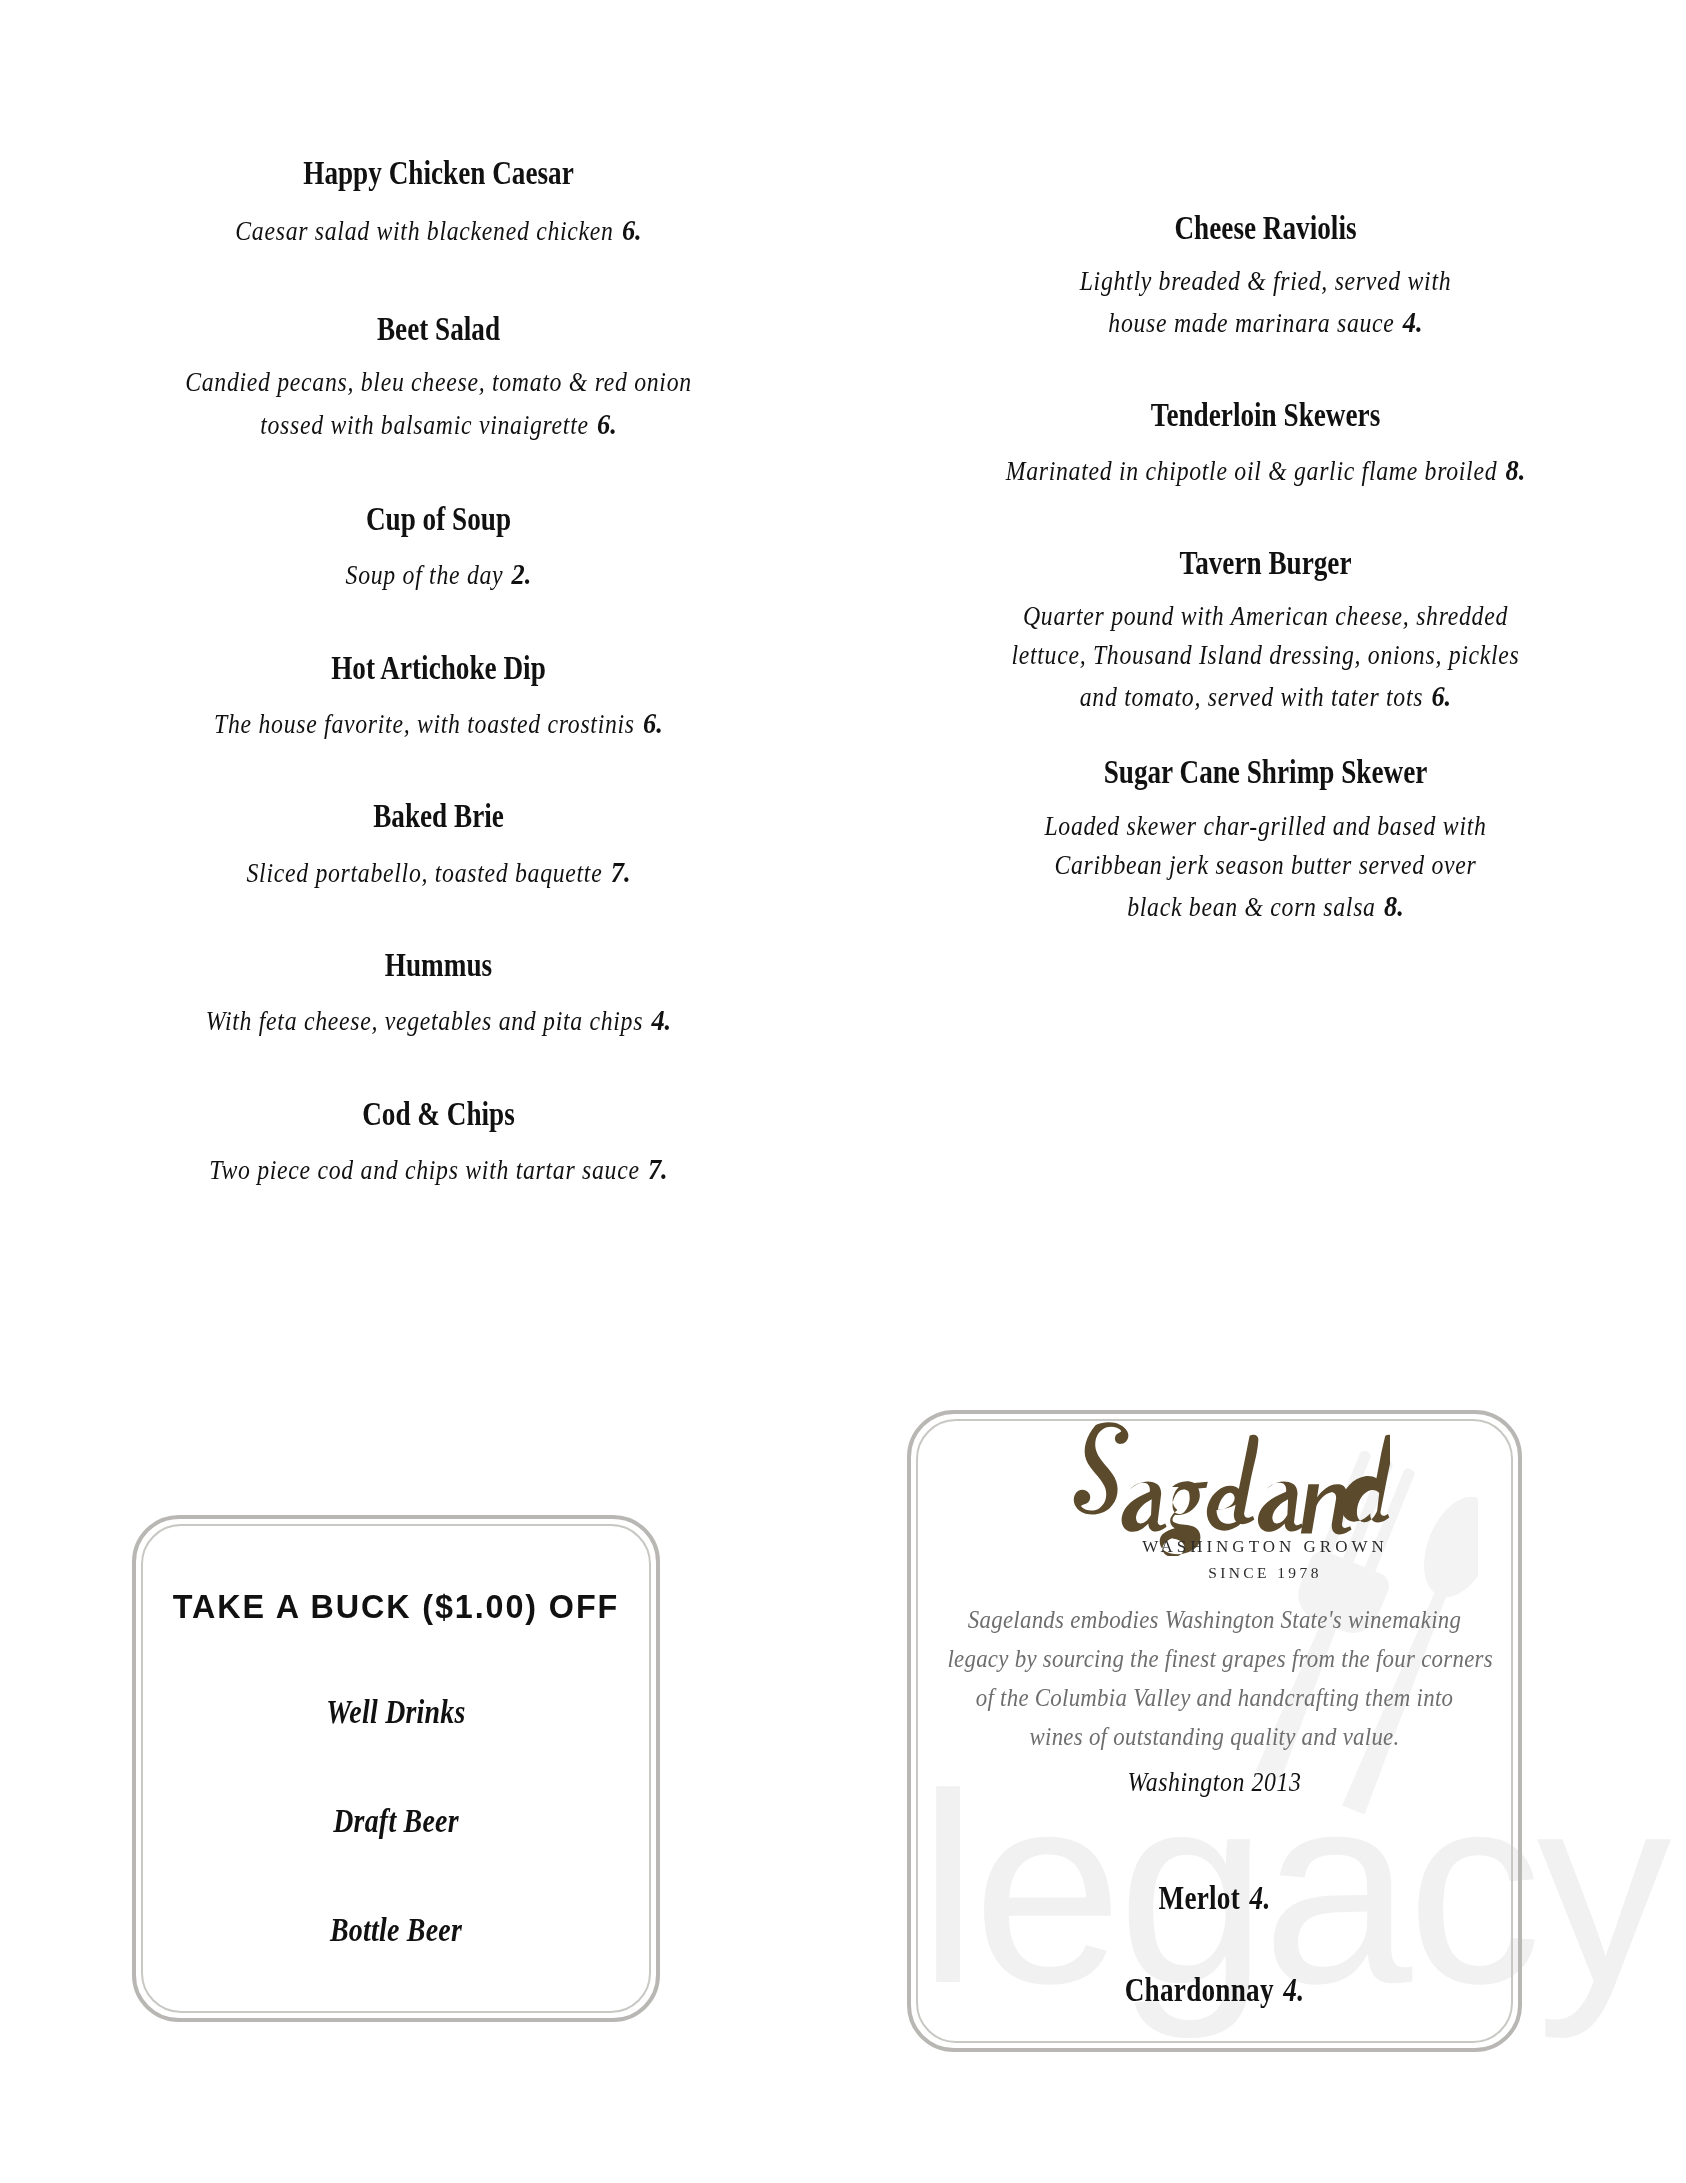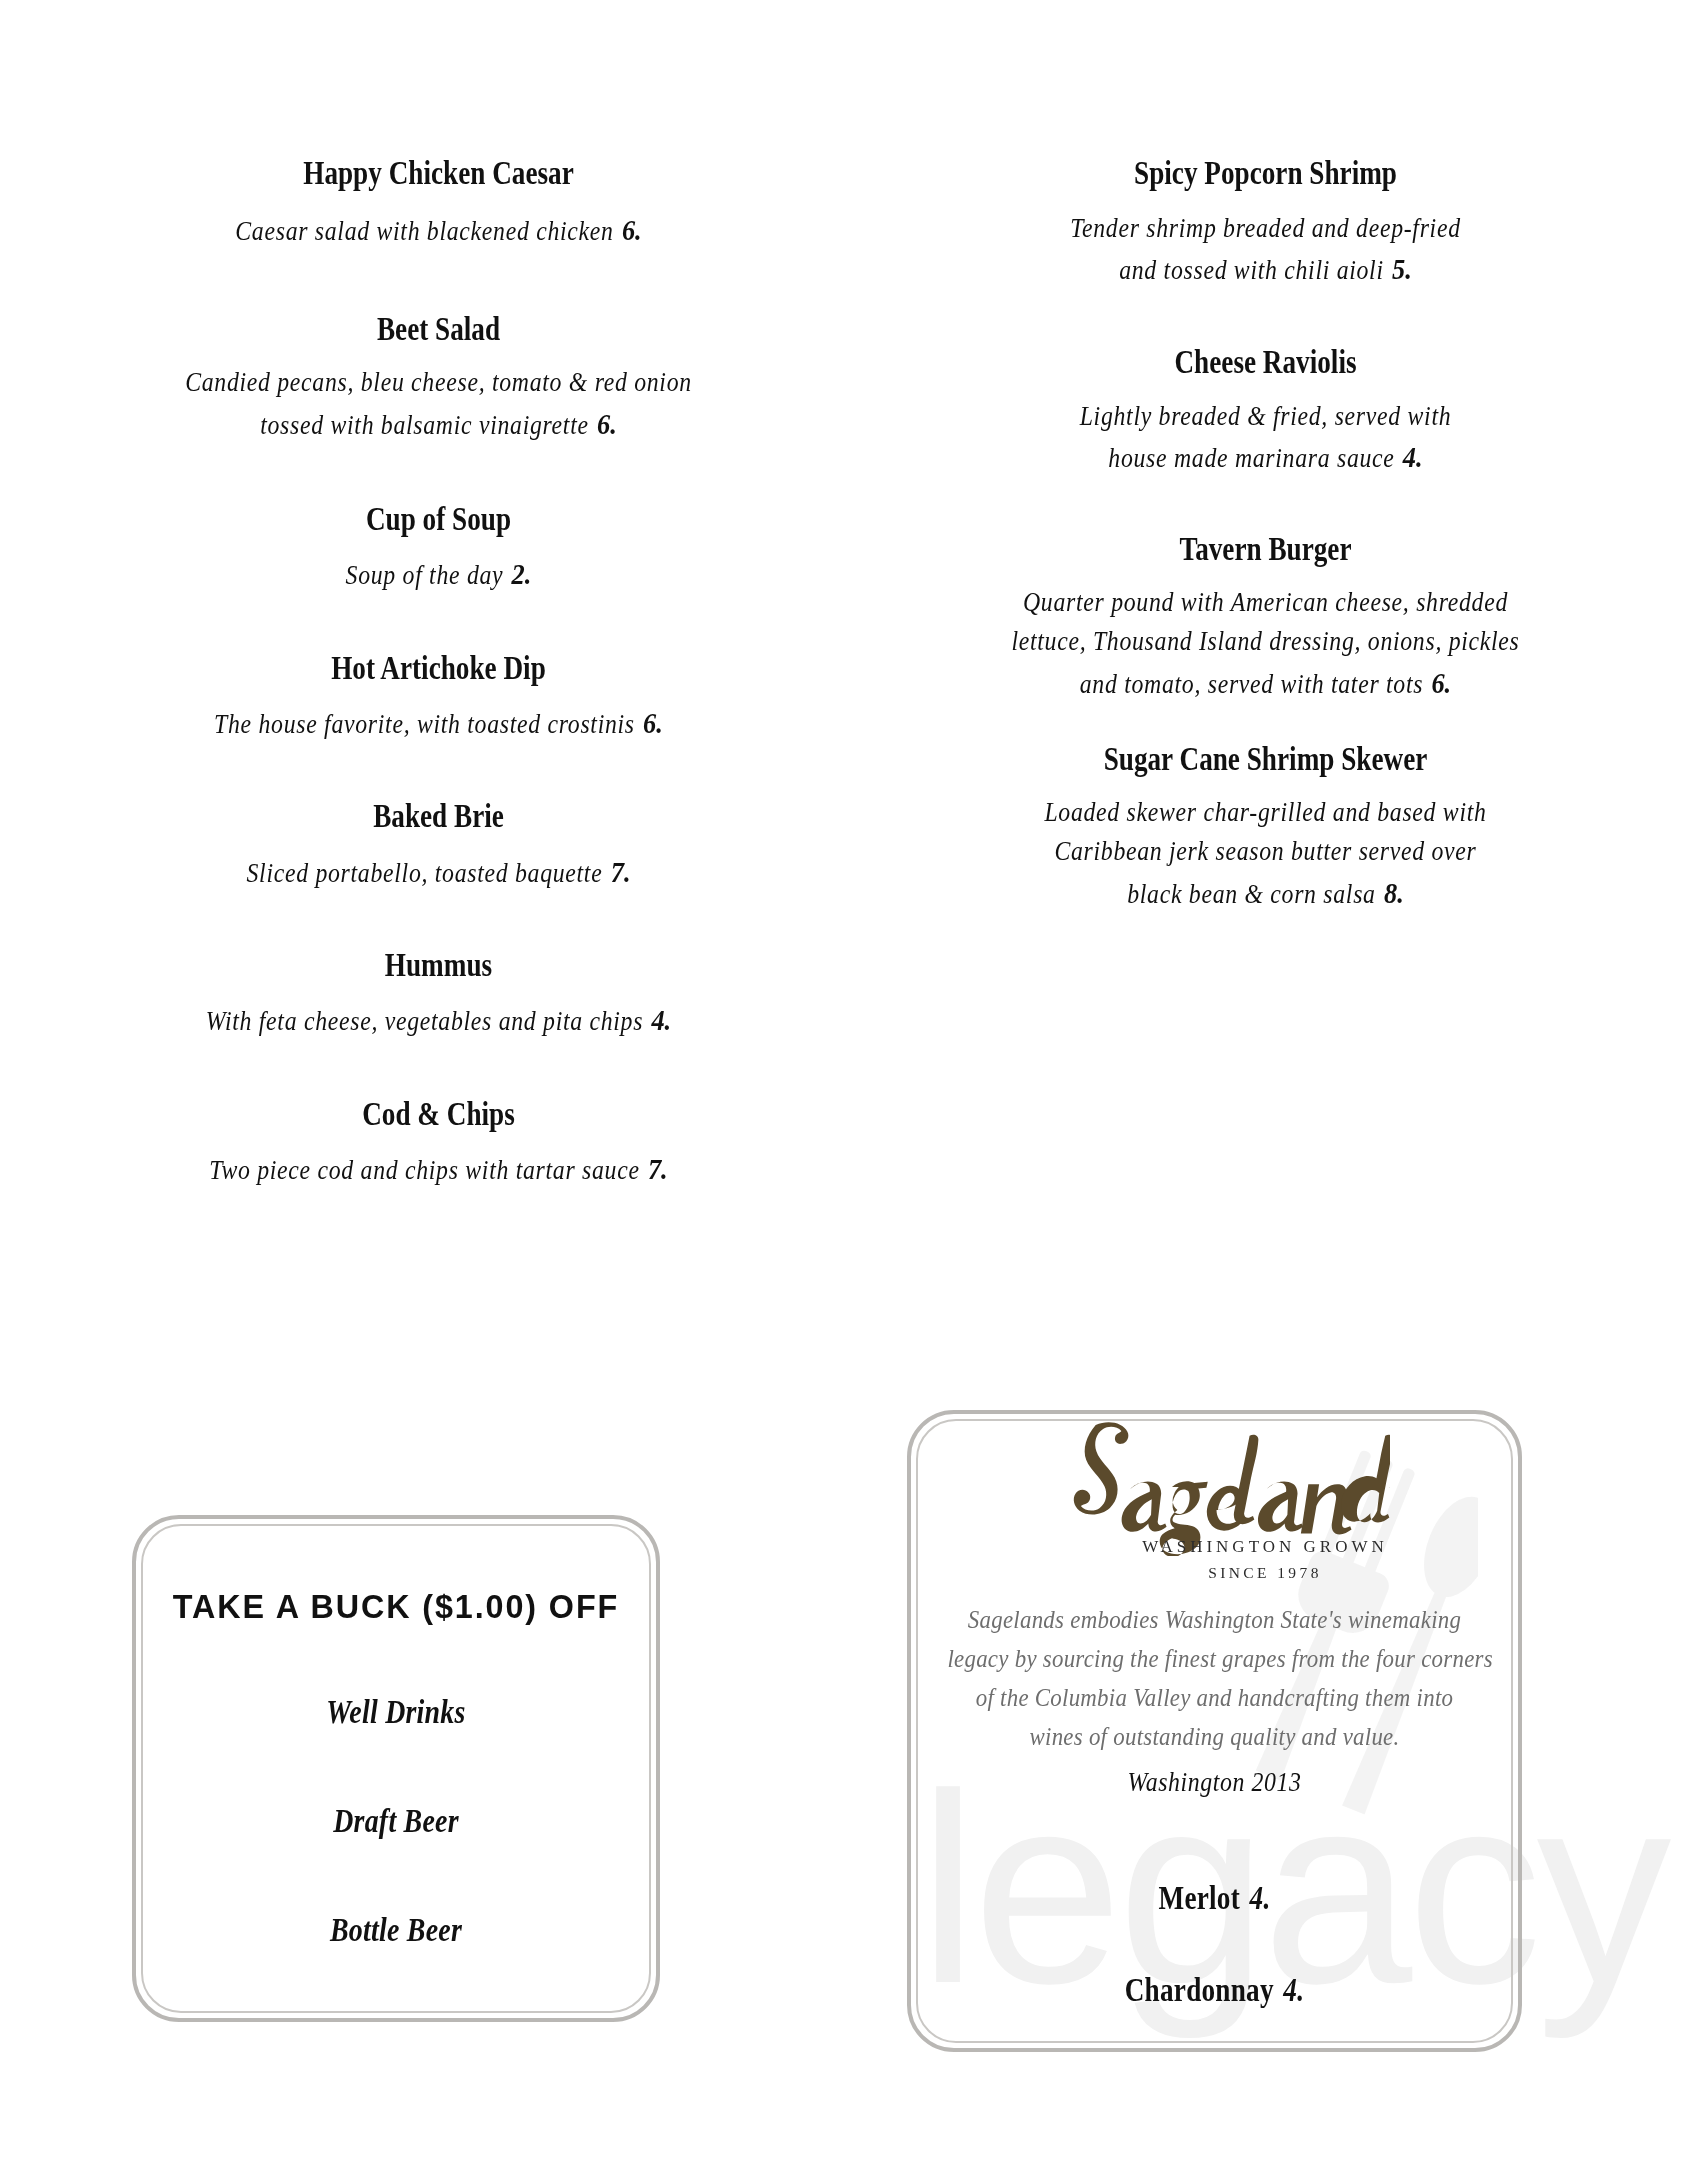--- a/index.html
+++ b/index.html
@@ -265,40 +265,37 @@
       <div class="item-name">Cod &amp; Chips</div>
       <div class="item-desc" style="margin-top:17.5px">
         <span>Two piece cod and chips with tartar sauce</span><span class="price">7.</span>
       </div>
     </div>
 
   </div>
 
   <div class="col col-right">
 
-    <div class="item" style="margin-top:0">
-      <div class="item-name">Spicy Popcorn Shrimp</div>
-      <div class="item-desc" style="margin-top:19px">
-        <span>Tender shrimp breaded and deep-fried</span>
-      </div>
-      <div class="item-desc" style="margin-top:2.7px">
-        <span>and tossed with chili aioli</span><span class="price">5.</span>
-      </div>
-    </div>
 
     <div class="item" style="margin-top:55px">
       <div class="item-name">Cheese Raviolis</div>
       <div class="item-desc" style="margin-top:17.5px">
         <span>Lightly breaded &amp; fried, served with</span>
       </div>
       <div class="item-desc" style="margin-top:2.7px">
         <span>house made marinara sauce</span><span class="price">4.</span>
       </div>
     </div>
 
+    <div class="item" style="margin-top:54px">
+      <div class="item-name">Tenderloin Skewers</div>
+      <div class="item-desc" style="margin-top:17.5px">
+        <span>Marinated in chipotle oil &amp; garlic flame broiled</span><span class="price">8.</span>
+      </div>
+    </div>
 
     <div class="item" style="margin-top:54px">
       <div class="item-name">Tavern Burger</div>
       <div class="item-desc" style="margin-top:17.5px">
         <span>Quarter pound with American cheese, shredded</span>
       </div>
       <div class="item-desc" style="margin-top:2.7px">
         <span>lettuce, Thousand Island dressing, onions, pickles</span>
       </div>
       <div class="item-desc" style="margin-top:2.7px">

